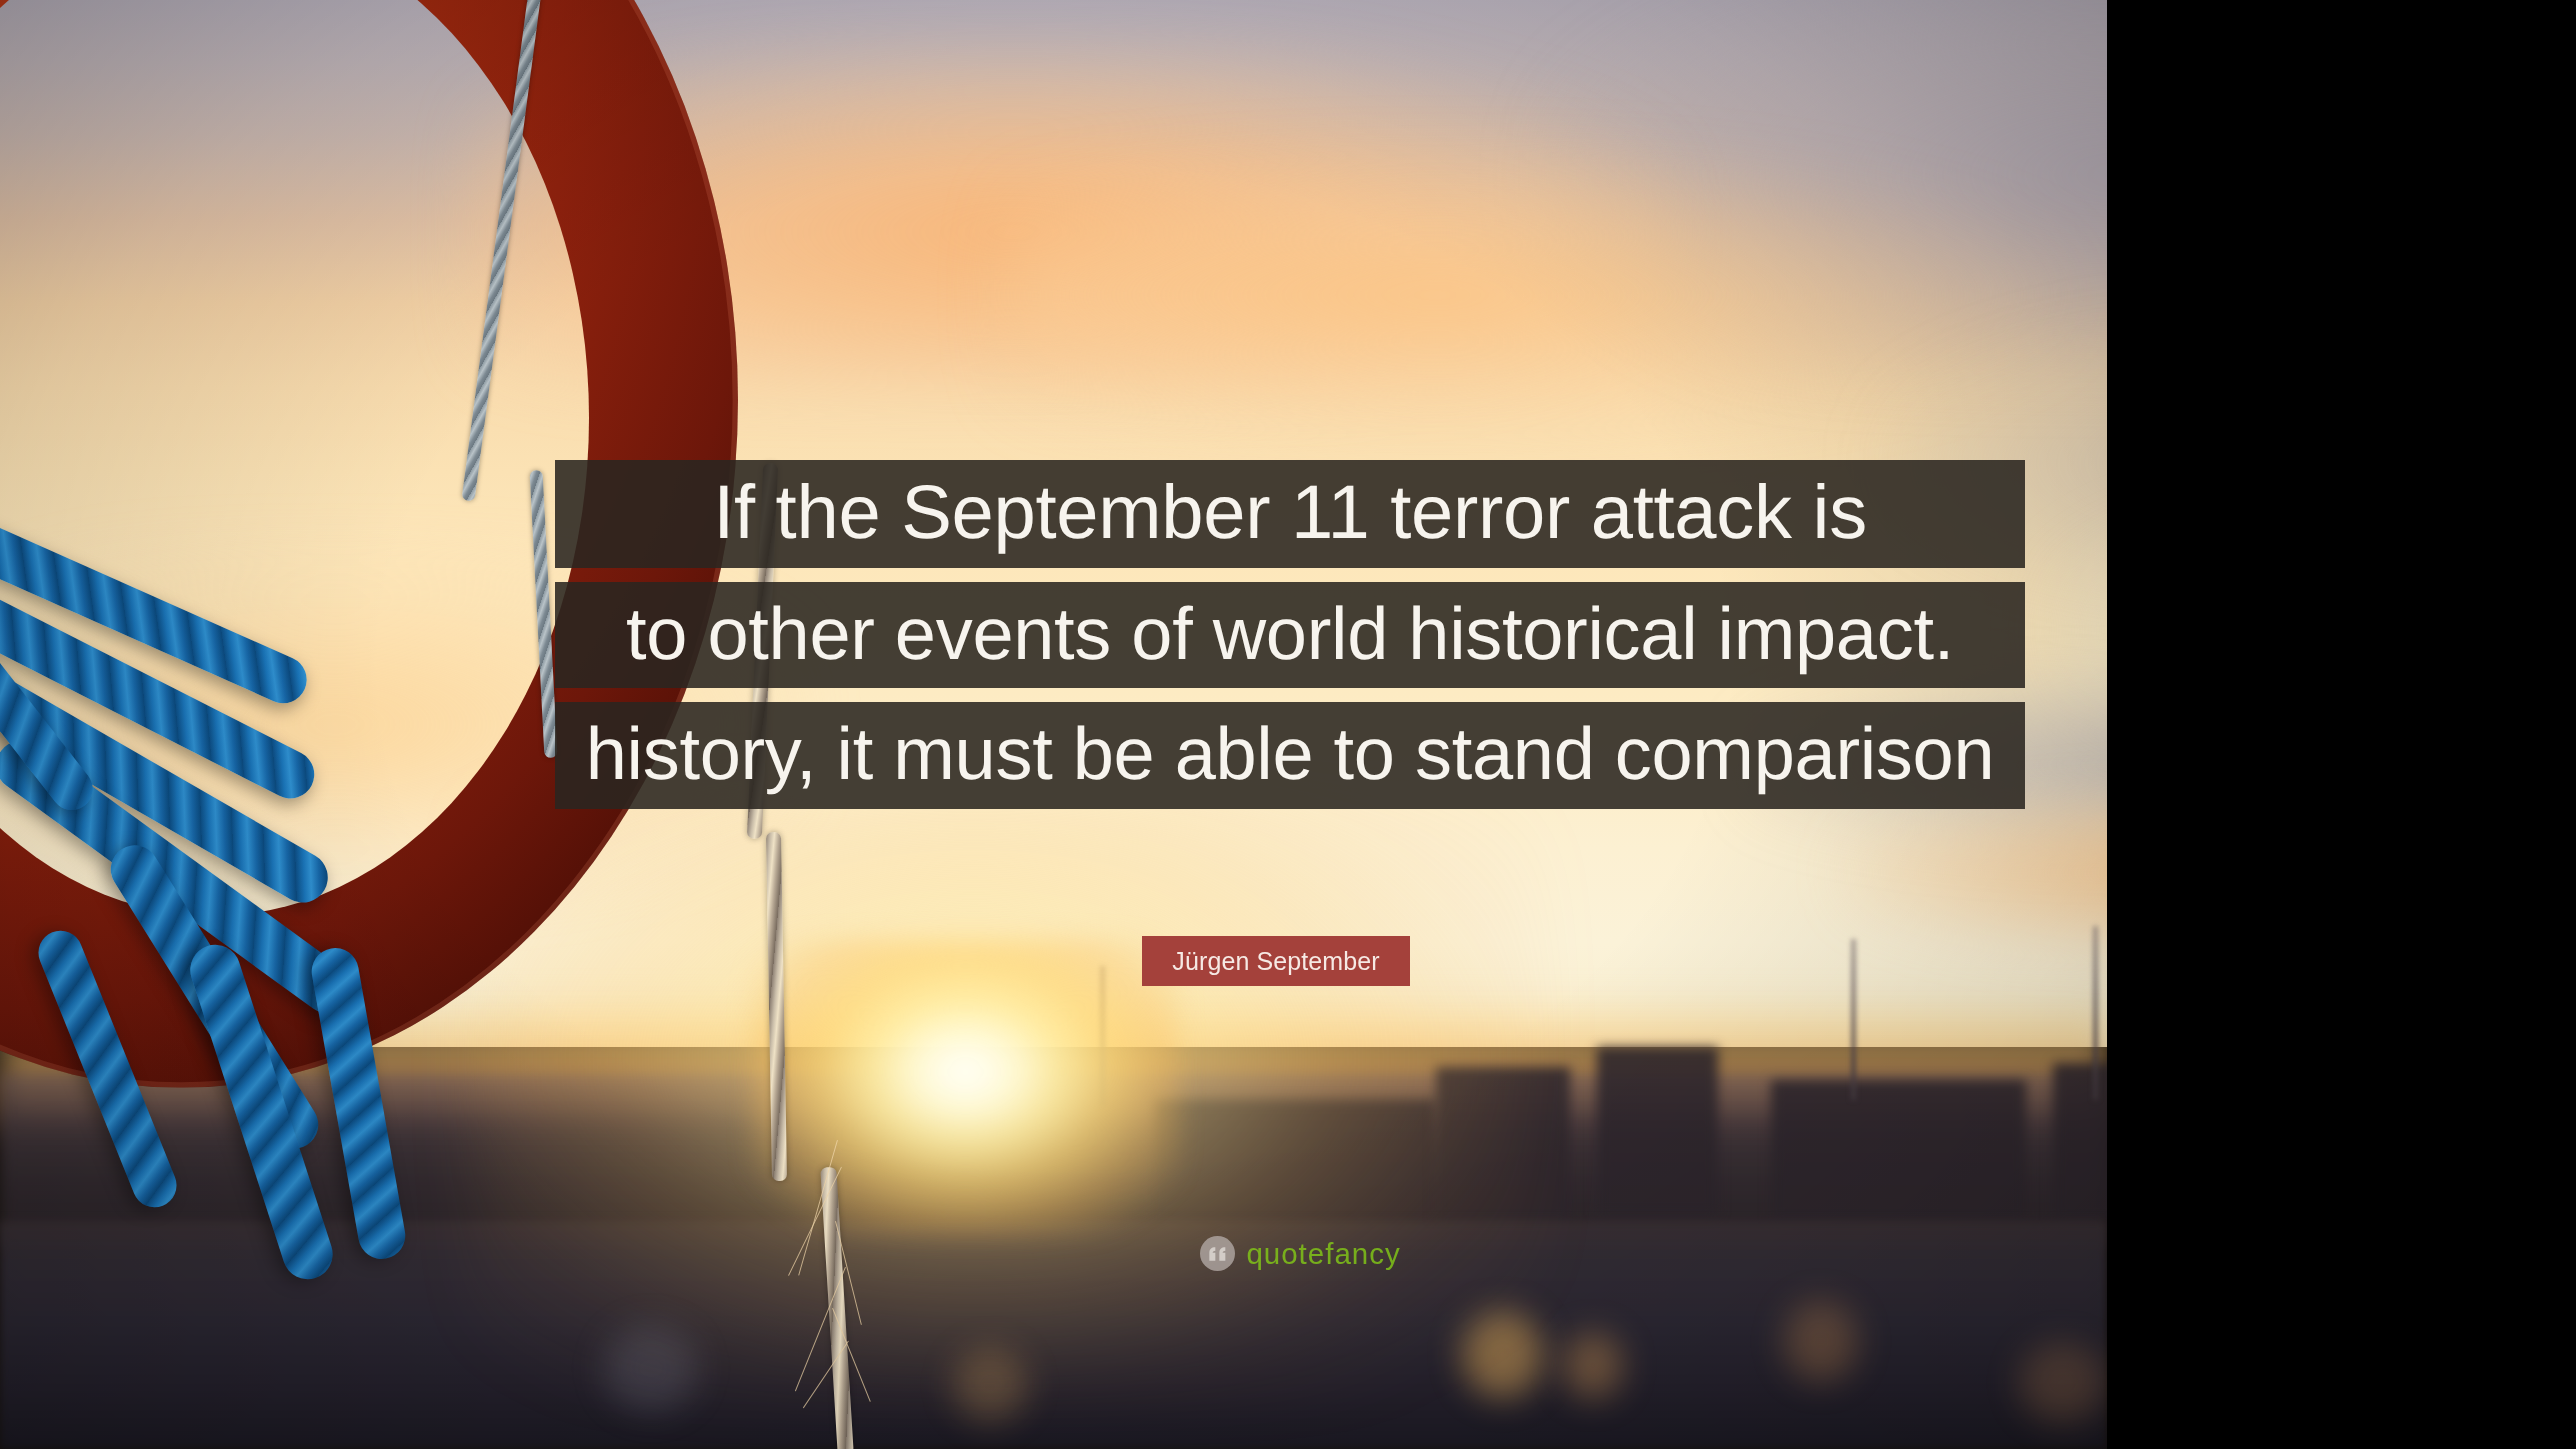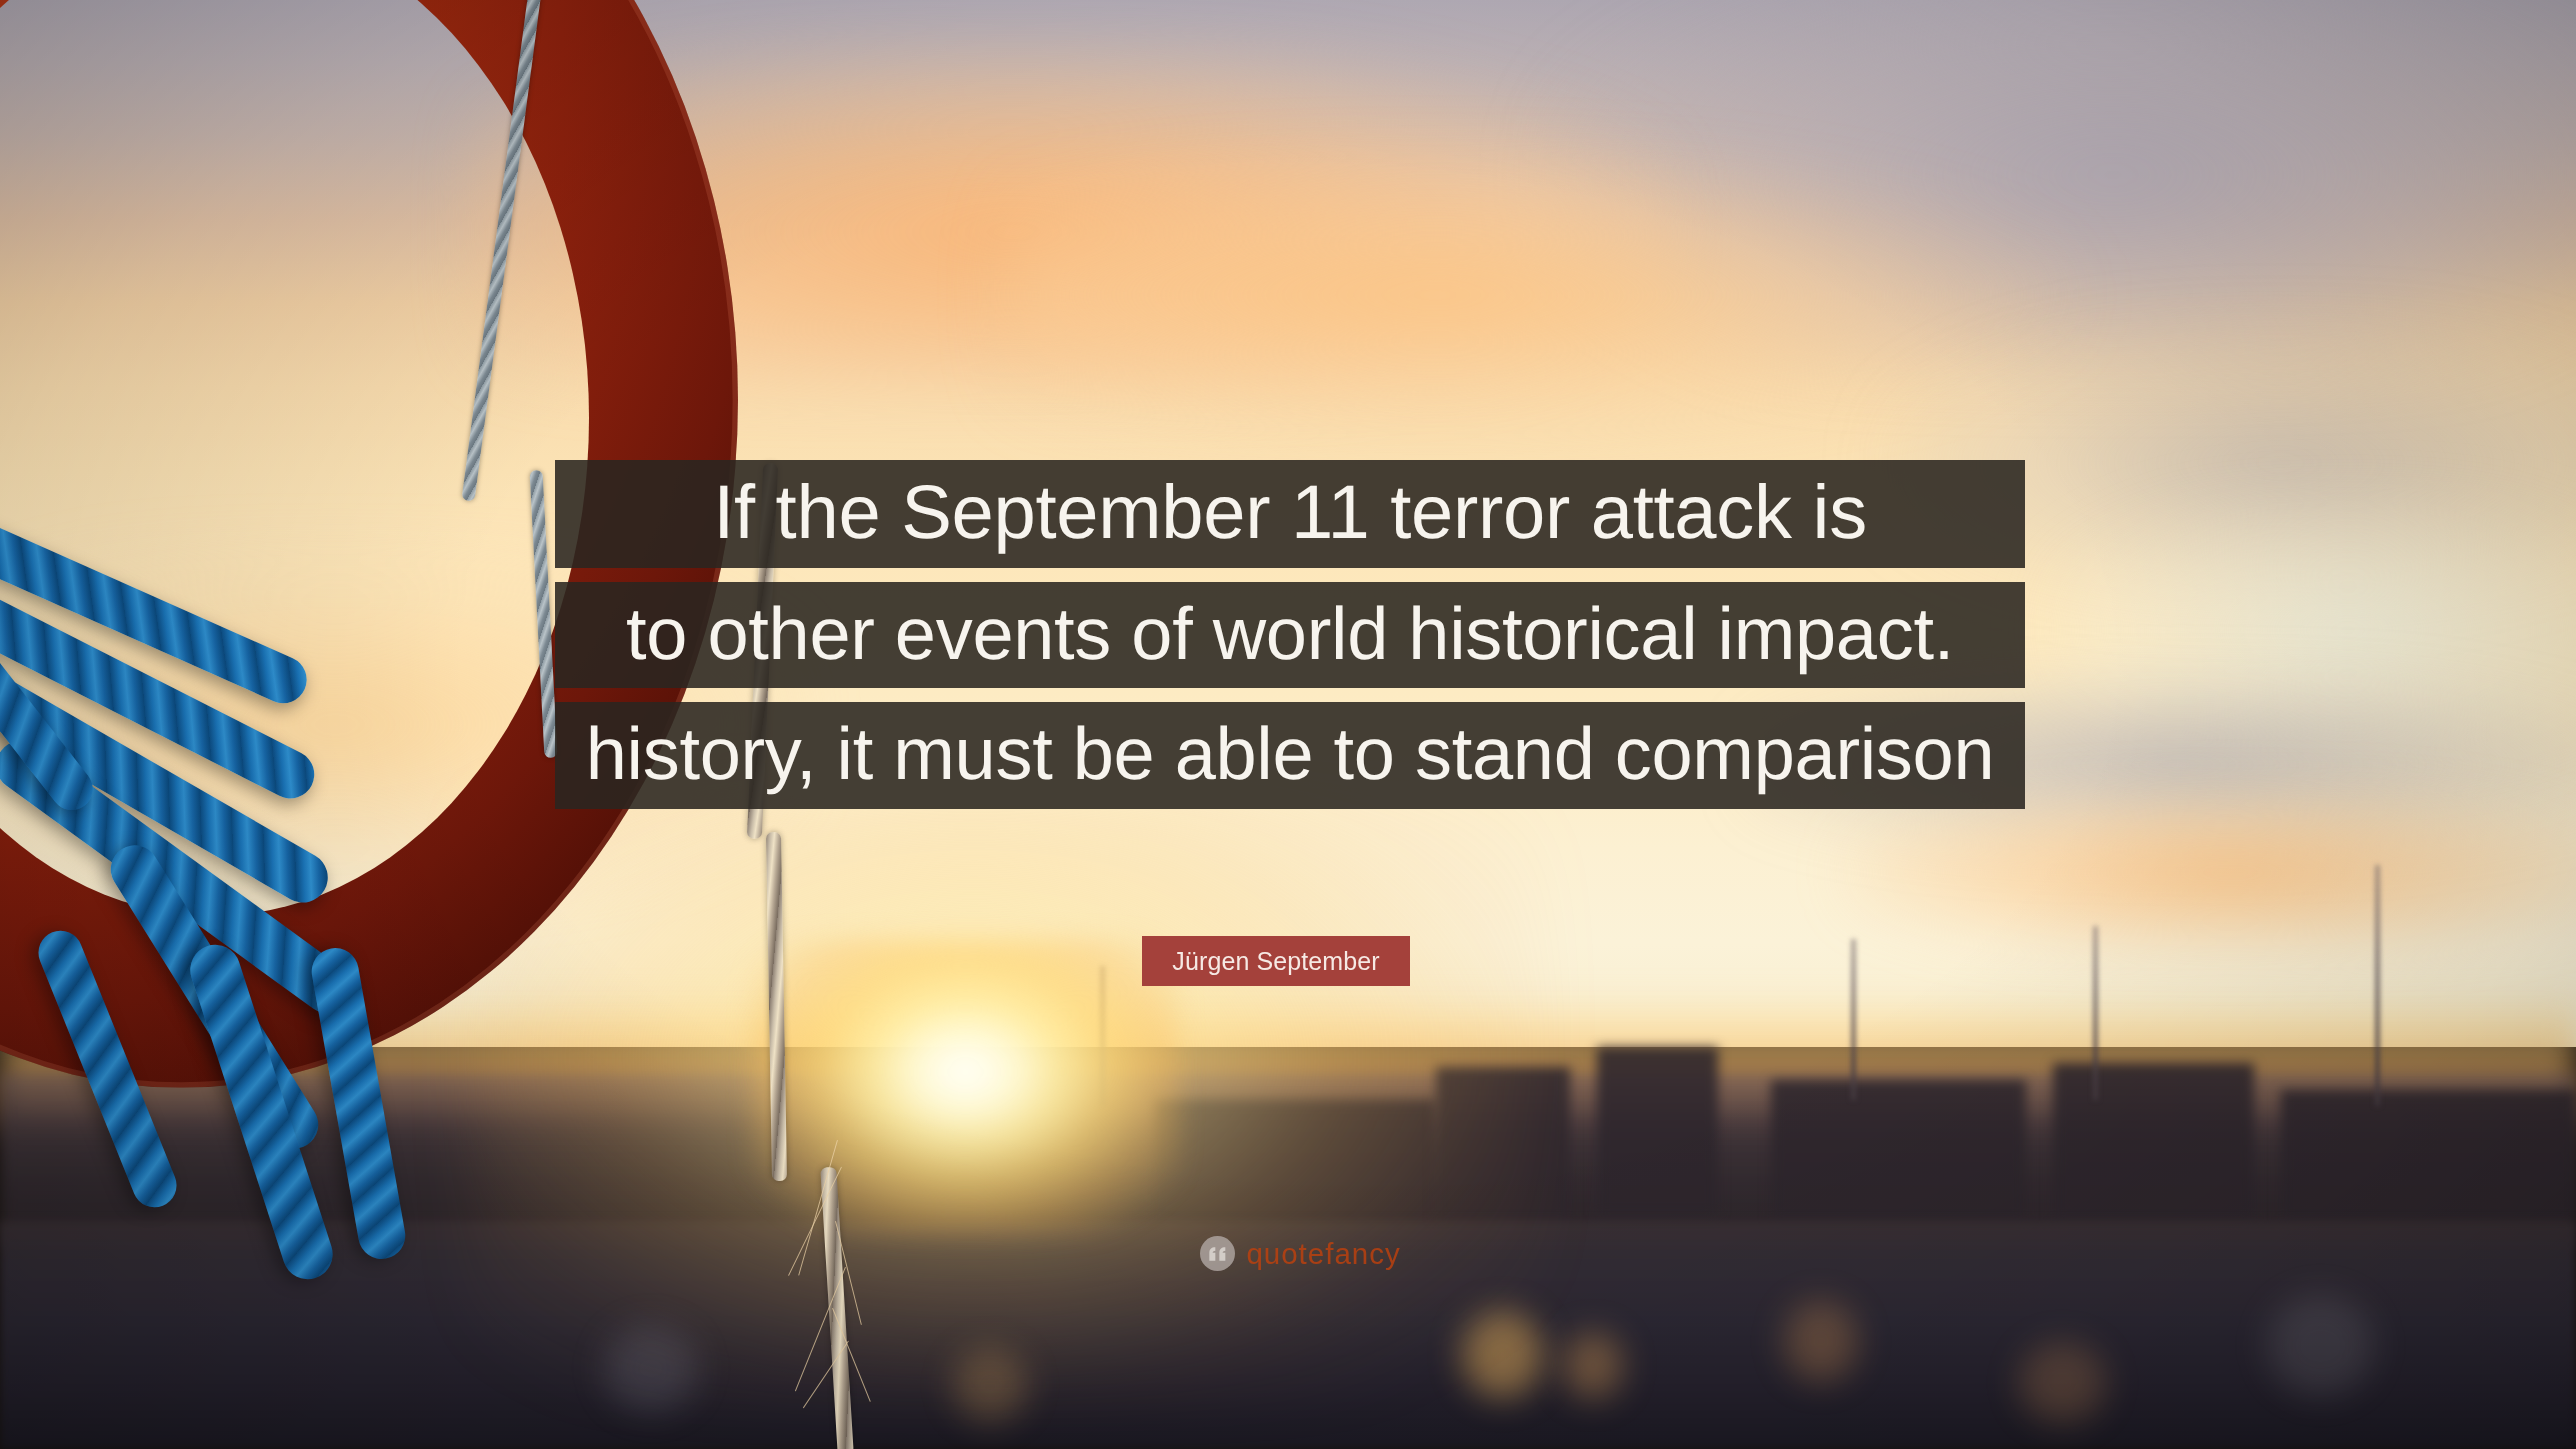--- a/index.html
+++ b/index.html
@@ -8,21 +8,21 @@
     padding: 0;
     background: #000;
   }
   body {
     font-family: "Liberation Sans", sans-serif;
   }
 
   
   #stage {
     position: relative;
-    width: 2576px;
+    width: 2107px;
     height: 1449px;
     overflow: hidden;
     background: #1a1410;
   }
 
   
   .photo-layer {
     position: absolute;
     inset: 0;
     overflow: hidden;
@@ -315,21 +315,21 @@
     width: 35px; height: 35px;
     border-radius: 50%;
     background: #b1a8a4;
     display: flex;
     align-items: center;
     justify-content: center;
     flex: none;
   }
   .logo-badge svg { display: block; }
   .logo-text {
-    color: #c2410c;
+    color: #84cc16;
     font-family: "Liberation Sans", sans-serif;
     font-size: 29.5px;
     letter-spacing: 1px;
     line-height: 1;
     font-weight: 400;
   }
 
   
   .vignette {
     position: absolute;

